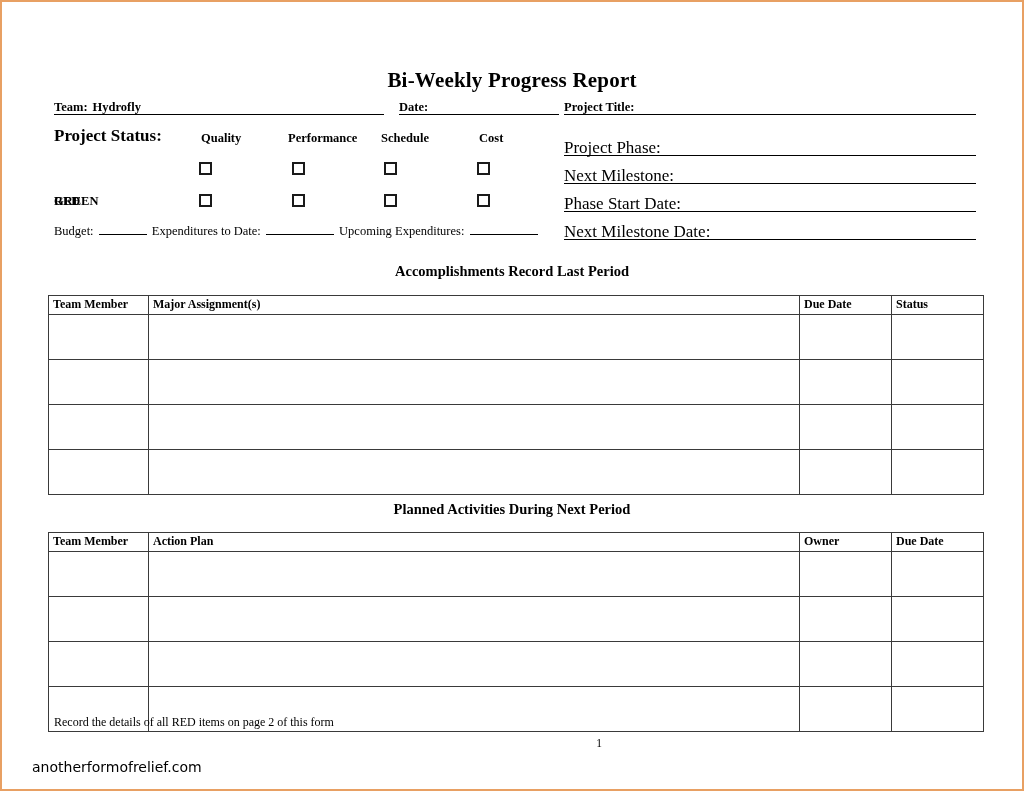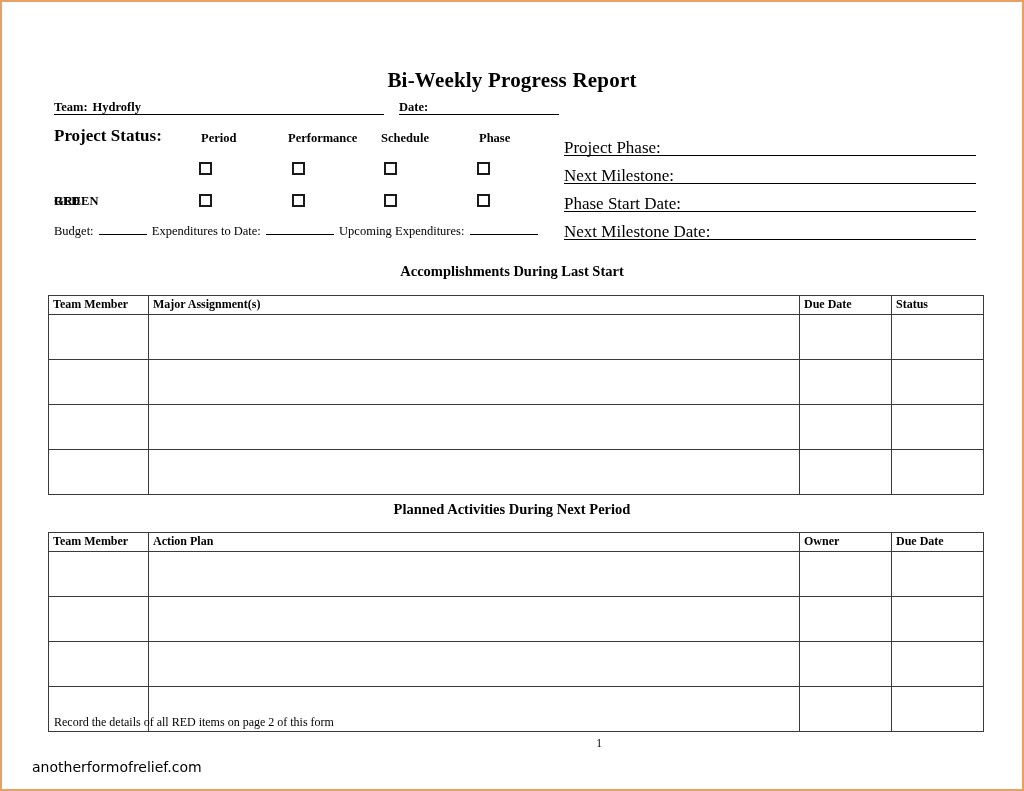--- a/index.html
+++ b/index.html
@@ -243,29 +243,33 @@
       <div class="ident-cell cell-team">
         <span class="ident-label">Team:</span>
         <span class="ident-val">Hydrofly</span>
       </div>
 
       <div class="ident-cell cell-date">
         <span class="ident-label">Date:</span>
         <span class="ident-val"></span>
       </div>
 
+      <div class="ident-cell cell-ptitle">
+        <span class="ident-label">Project Title:</span>
+        <span class="ident-val"></span>
+      </div>
     </div>
 
     <div class="status-block">
       <div class="status-heading">Project Status:</div>
 
-      <div class="status-col-head" style="left:147px;">Period</div>
+      <div class="status-col-head" style="left:147px;">Quality</div>
       <div class="status-col-head" style="left:234px;">Performance</div>
       <div class="status-col-head" style="left:327px;">Schedule</div>
-      <div class="status-col-head" style="left:425px;">Phase</div>
+      <div class="status-col-head" style="left:425px;">Cost</div>
 
       <div class="row-label row-green">GREEN</div>
       <div class="row-label row-red">RED</div>
 
       <div class="checkbox cb-green" style="left:145px;"></div>
       <div class="checkbox cb-green" style="left:238px;"></div>
       <div class="checkbox cb-green" style="left:330px;"></div>
       <div class="checkbox cb-green" style="left:423px;"></div>
 
       <div class="checkbox cb-red" style="left:145px;"></div>
@@ -303,21 +307,21 @@
         </div>
       </div>
       <div class="rlabel-row">
         <div class="rl-inner">
           <span class="rlabel-text">Next Milestone Date:</span>
           <span class="rlabel-text"></span>
         </div>
       </div>
     </div>
 
-    <div class="section-heading sh-accomplishments">Accomplishments During Last Start</div>
+    <div class="section-heading sh-accomplishments">Accomplishments Record Last Period</div>
 
     <table class="form-table" id="table-accomplishments">
       <colgroup>
         <col style="width:100px">
           <col>
           <col style="width:92px">
           <col style="width:92px">
       </colgroup>
       <thead>
         <tr>

